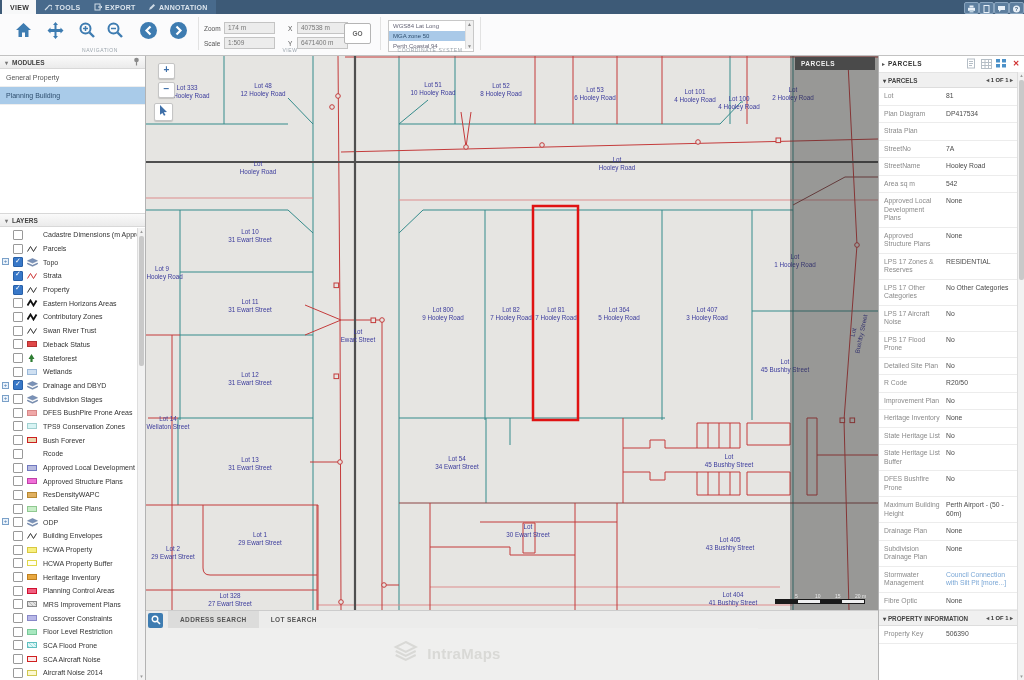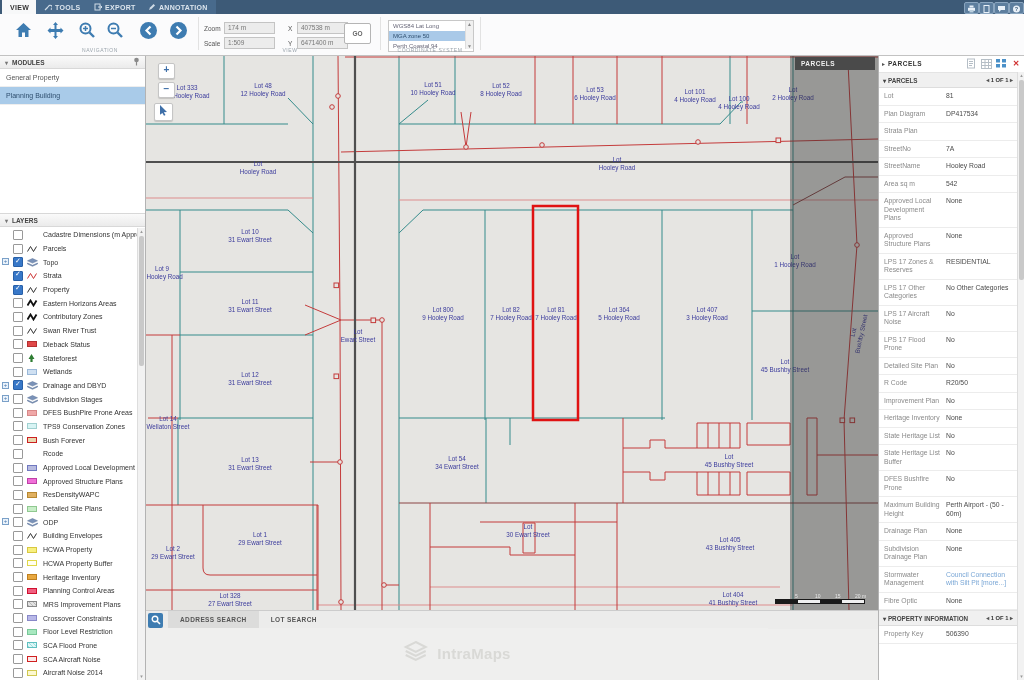--- a/index.html
+++ b/index.html
@@ -88,21 +88,21 @@
   .scalebar .bar i{width:22px;height:3px}
   .scalebar .bar i:nth-child(odd){background:#1a1a1a}
   .scalebar .bar i:nth-child(even){background:#f0f0f0}
   
   .searchbar{position:absolute;left:145px;top:610px;width:733px;height:18px;background:#ececeb;border-top:1px solid #ccc;
              display:flex;align-items:center;z-index:6}
   .search-icon-btn{width:15px;height:15px;background:#3e7cb1;border-radius:2px;margin:0 5px 0 3px;
                    display:flex;align-items:center;justify-content:center;flex:none}
   .search-tab{height:18px;line-height:18px;padding:0 12px;font-size:6.5px;font-weight:bold;color:#555;letter-spacing:.4px}
   .search-tab.active{background:#dcdcdb}
-  .bottomstrip{position:absolute;left:145px;top:628px;width:623px;height:52px;background:#efefee;z-index:6}
+  .bottomstrip{position:absolute;left:135px;top:628px;width:623px;height:52px;background:#efefee;z-index:6}
   .watermark{position:absolute;left:50%;top:12px;transform:translateX(-50%);display:flex;align-items:center;gap:9px;color:#d9d9d6}
   .watermark .wtxt{font-size:15px;font-weight:bold;letter-spacing:.3px}
   
   .rightpanel{position:absolute;left:878px;top:55px;width:146px;height:625px;background:#fff;border-left:1px solid #b3b3b3;z-index:20}
   .rp-outer-h{height:17px;border-bottom:1px solid #ddd;display:flex;align-items:center;padding:0 3px;gap:3px}
   .rp-outer-h .rp-title{font-size:6.5px;font-weight:bold;color:#333;letter-spacing:.5px;flex:1}
   .rp-caret{font-size:6px;color:#555}
   .rp-hicon{width:12px;height:11px;display:flex;align-items:center;justify-content:center}
   .rp-close{color:#d03030;font-weight:bold;font-size:8px}
   .rp-body{position:absolute;top:17px;left:0;width:138px;bottom:0;overflow:hidden}

